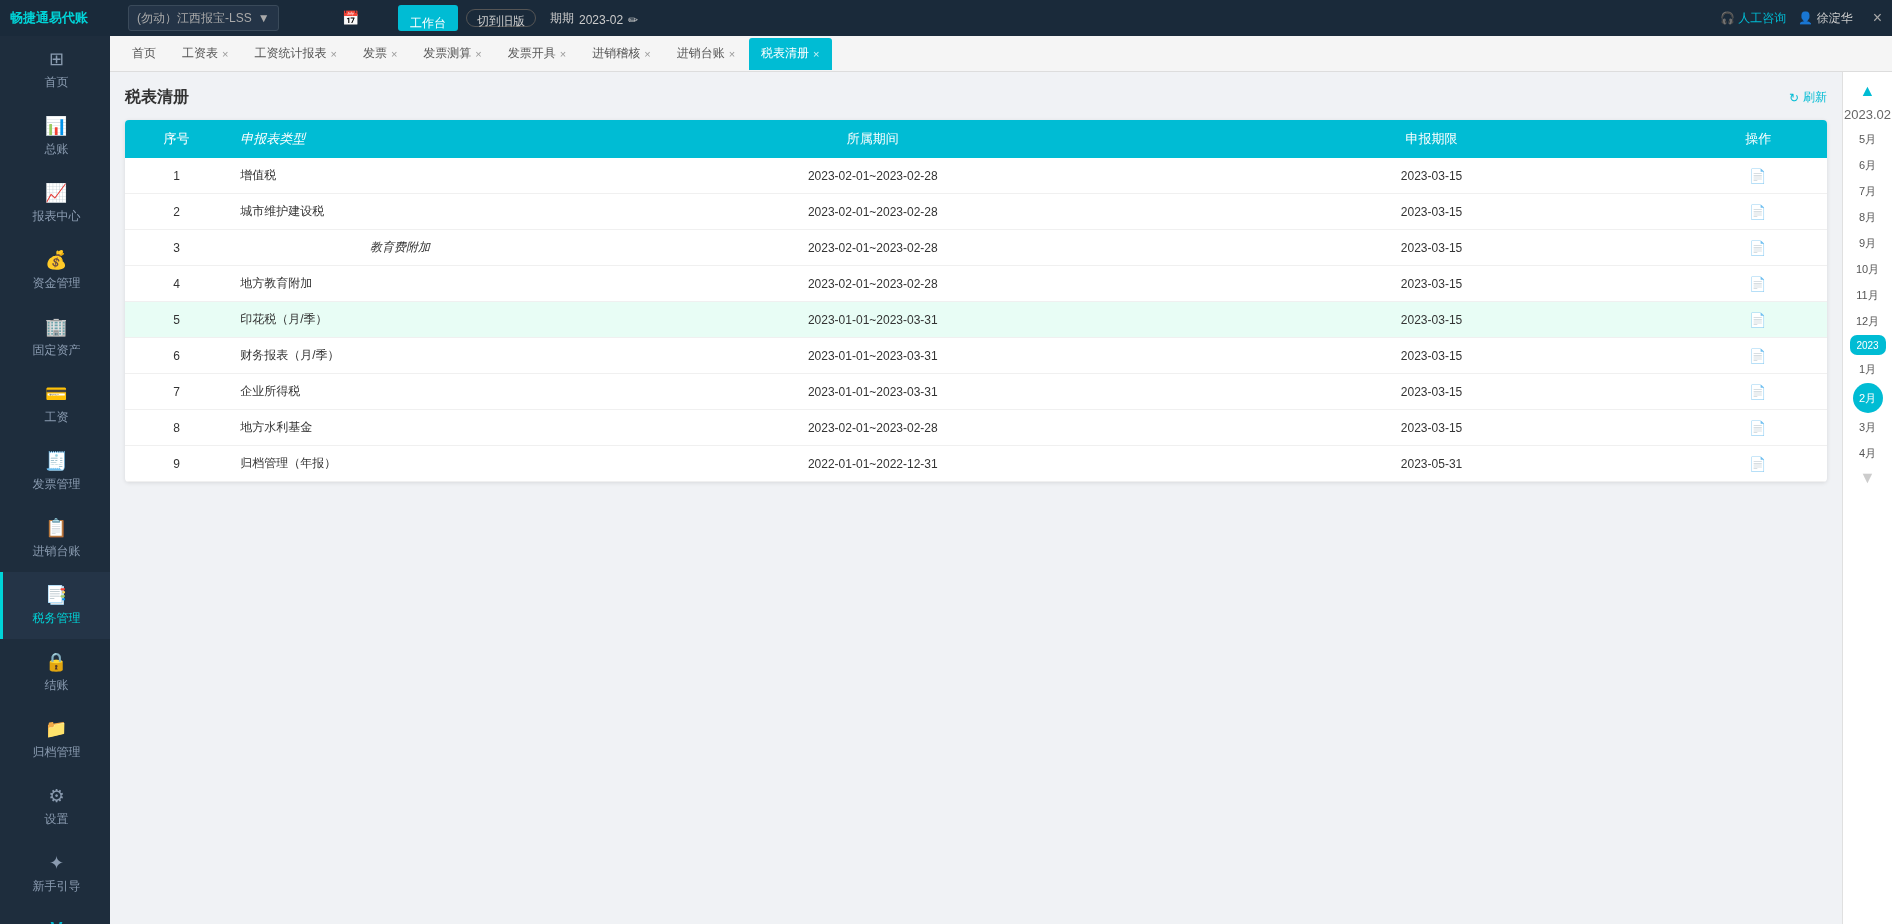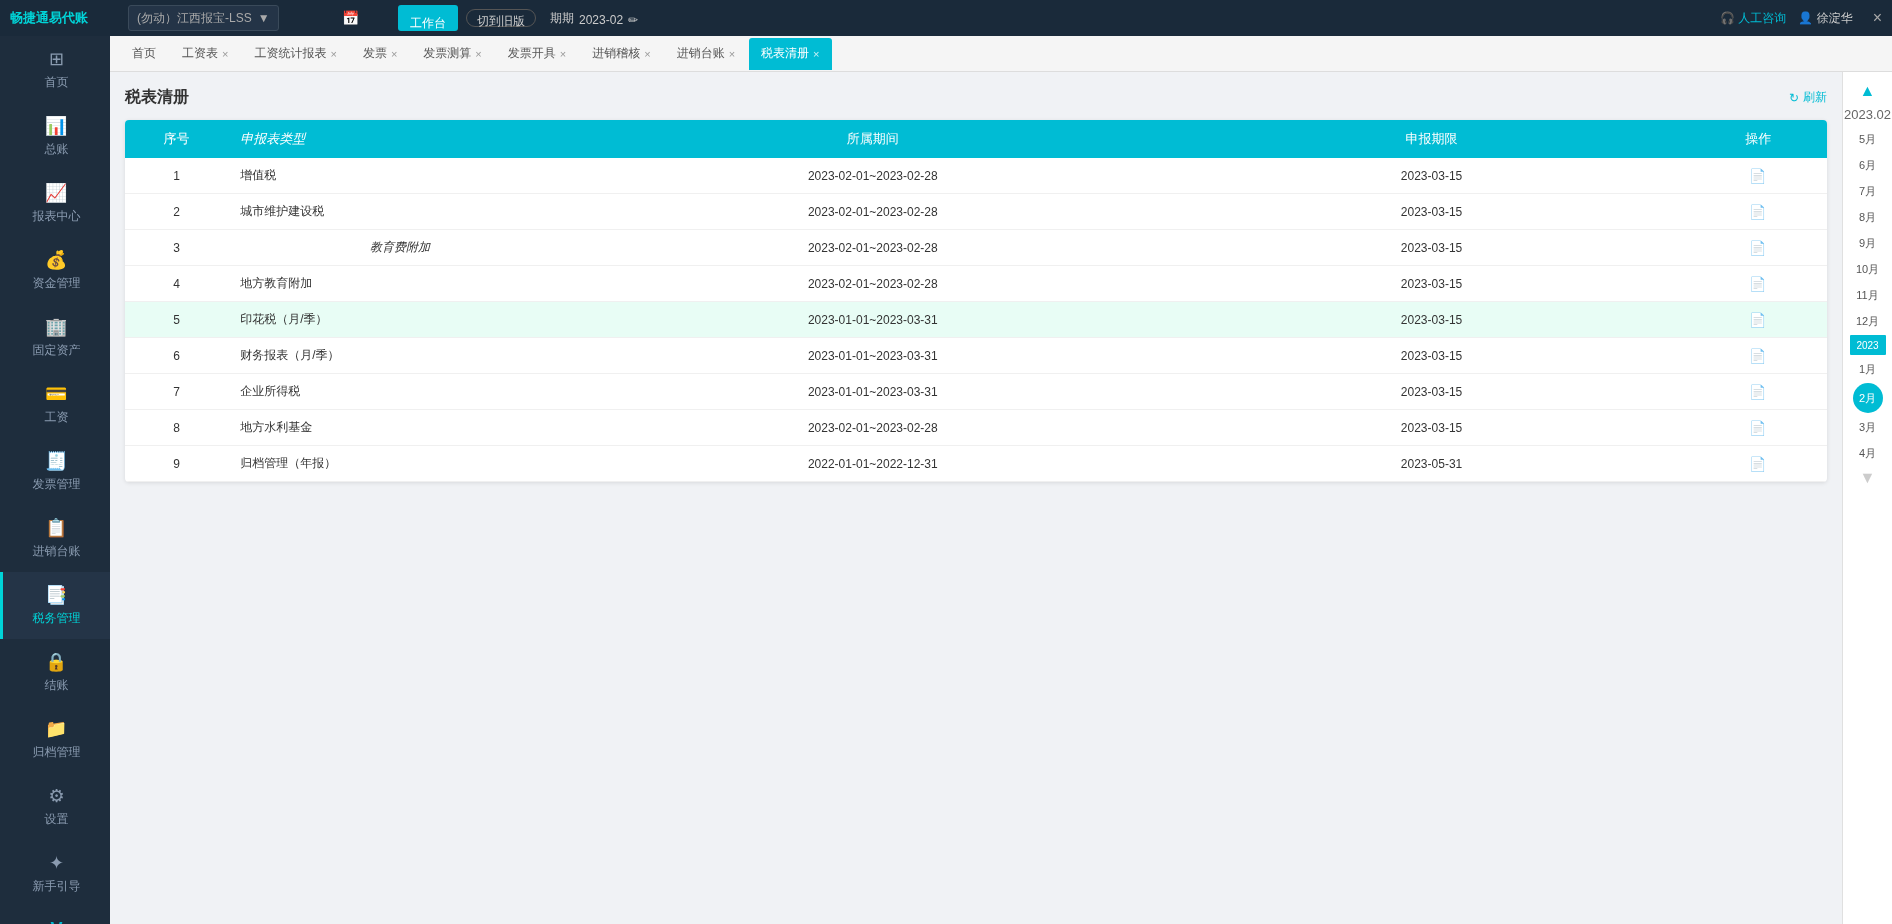--- a/index.html
+++ b/index.html
@@ -251,21 +251,21 @@
       align-items: center;
       justify-content: center;
       font-size: 11px;
       color: #555;
       cursor: pointer;
       border-radius: 3px;
     }
     .month-btn.current-year {
       background: #00bcd4;
       color: white;
-      border-radius: 1px;
+      border-radius: 7px;
       font-size: 10px;
       width: 36px;
       height: 20px;
     }
     .month-btn.active-month {
       background: #00bcd4;
       color: white;
       border-radius: 50%;
       width: 30px;
       height: 30px;

